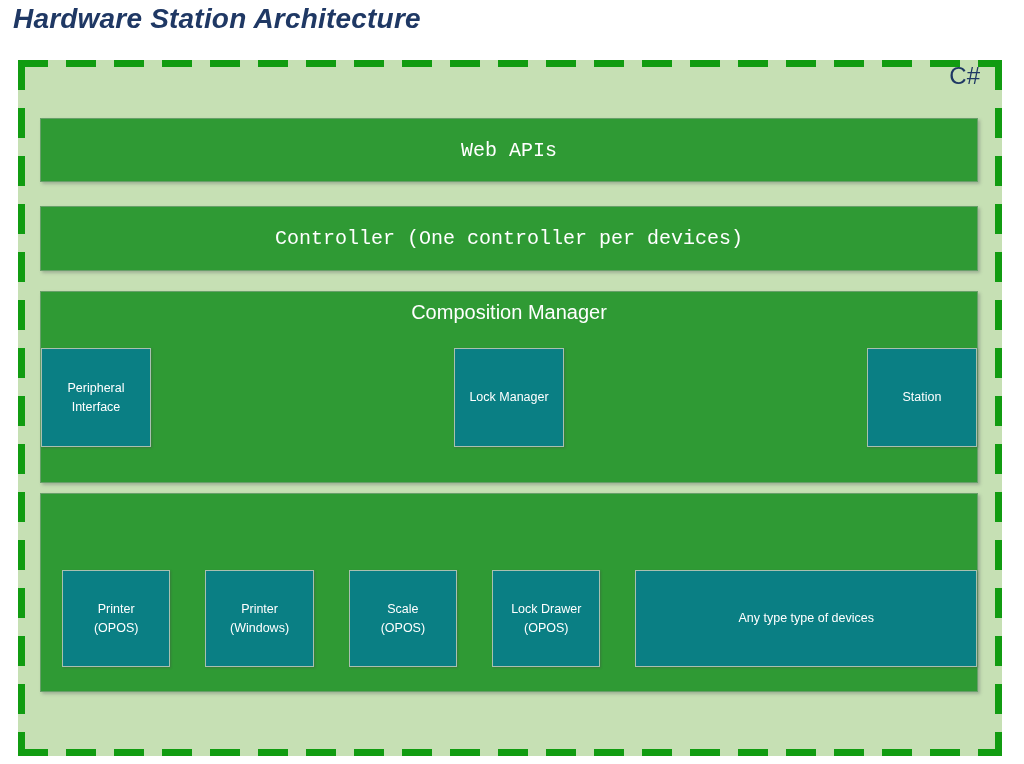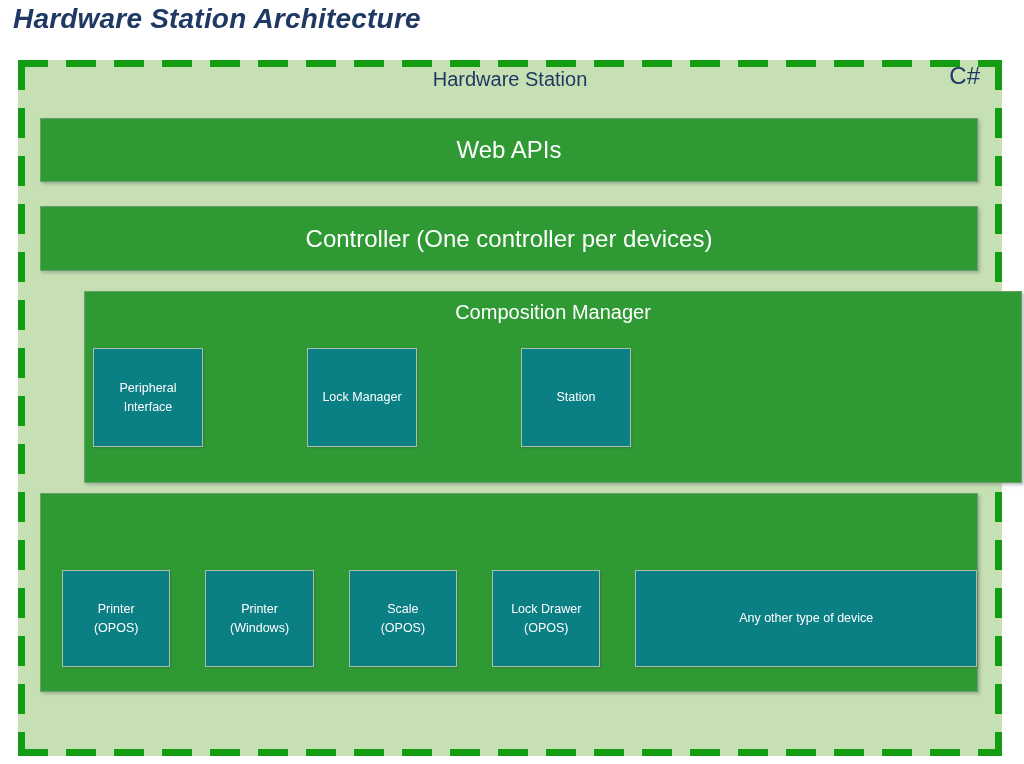--- a/index.html
+++ b/index.html
@@ -51,34 +51,34 @@
   }
 
   .bar, .panel {
     position: absolute; left: 22px; width: 938px;
     background: var(--layer-fill);
     border: 1px solid rgba(150, 165, 150, .55);
     box-shadow: 2px 2px 3px rgba(110, 120, 110, .45);
   }
   .bar {
     display: flex; align-items: center; justify-content: center;
-    color: var(--label-text); font-size: 24px;
+    color: var(--label-text); font-size: 20px; font-family: Liberation Mono, monospace;
   }
   .bar-web        { top: 58px;  height: 64px; }
   .bar-controller { top: 146px; height: 65px; }
 
-  .panel-composition { top: 231px; height: 192px; margin-left: 44px; }
+  .panel-composition { top: 231px; height: 192px; }
   .panel-peripherals { top: 433px; height: 199px; }
   .panel-title {
     margin-top: 9px; text-align: center;
     color: var(--label-text); font-size: 20px;
   }
 
   .row { position: absolute; left: 0; width: 100%; display: flex; }
-  .row-composition { top: 56px; justify-content: flex-start; gap: 104px; padding-left: 8px; }
+  .row-composition { top: 56px; justify-content: space-between; gap: 64px; }
   .row-devices     { top: 76px; justify-content: flex-start; gap: 35px; padding-left: 21px; }
 
   .chip {
     background: var(--component-fill);
     border: 1px solid #a9c0b0;
     box-shadow: 1px 1px 2px rgba(70, 80, 70, .4);
     display: flex; align-items: center; justify-content: center;
     text-align: center; color: var(--label-text);
   }
   .row-composition .chip { width: 110px; height: 99px; }
@@ -88,21 +88,20 @@
 </style>
 </head>
 <body>
 
 <div class="stage">
 
   <h1 class="page-title">Hardware Station Architecture</h1>
 
   <div class="station">
 
-    <div class="station-title">Hardware Station</div>
     <div class="lang-badge">C#</div>
 
     <div class="bar bar-web">
       <span>Web APIs</span>
     </div>
 
     <div class="bar bar-controller">
       <span>Controller (One controller per devices)</span>
     </div>
 
@@ -134,19 +133,19 @@
         </div>
         <div class="chip">
           <span class="chip-label">Scale
 (OPOS)</span>
         </div>
         <div class="chip">
           <span class="chip-label">Lock Drawer
 (OPOS)</span>
         </div>
         <div class="chip chip-wide">
-          <span class="chip-label">Any other type of device</span>
+          <span class="chip-label">Any type type of devices</span>
         </div>
       </div>
     </div>
 
   </div>
 </div>
 
 </body></html>

